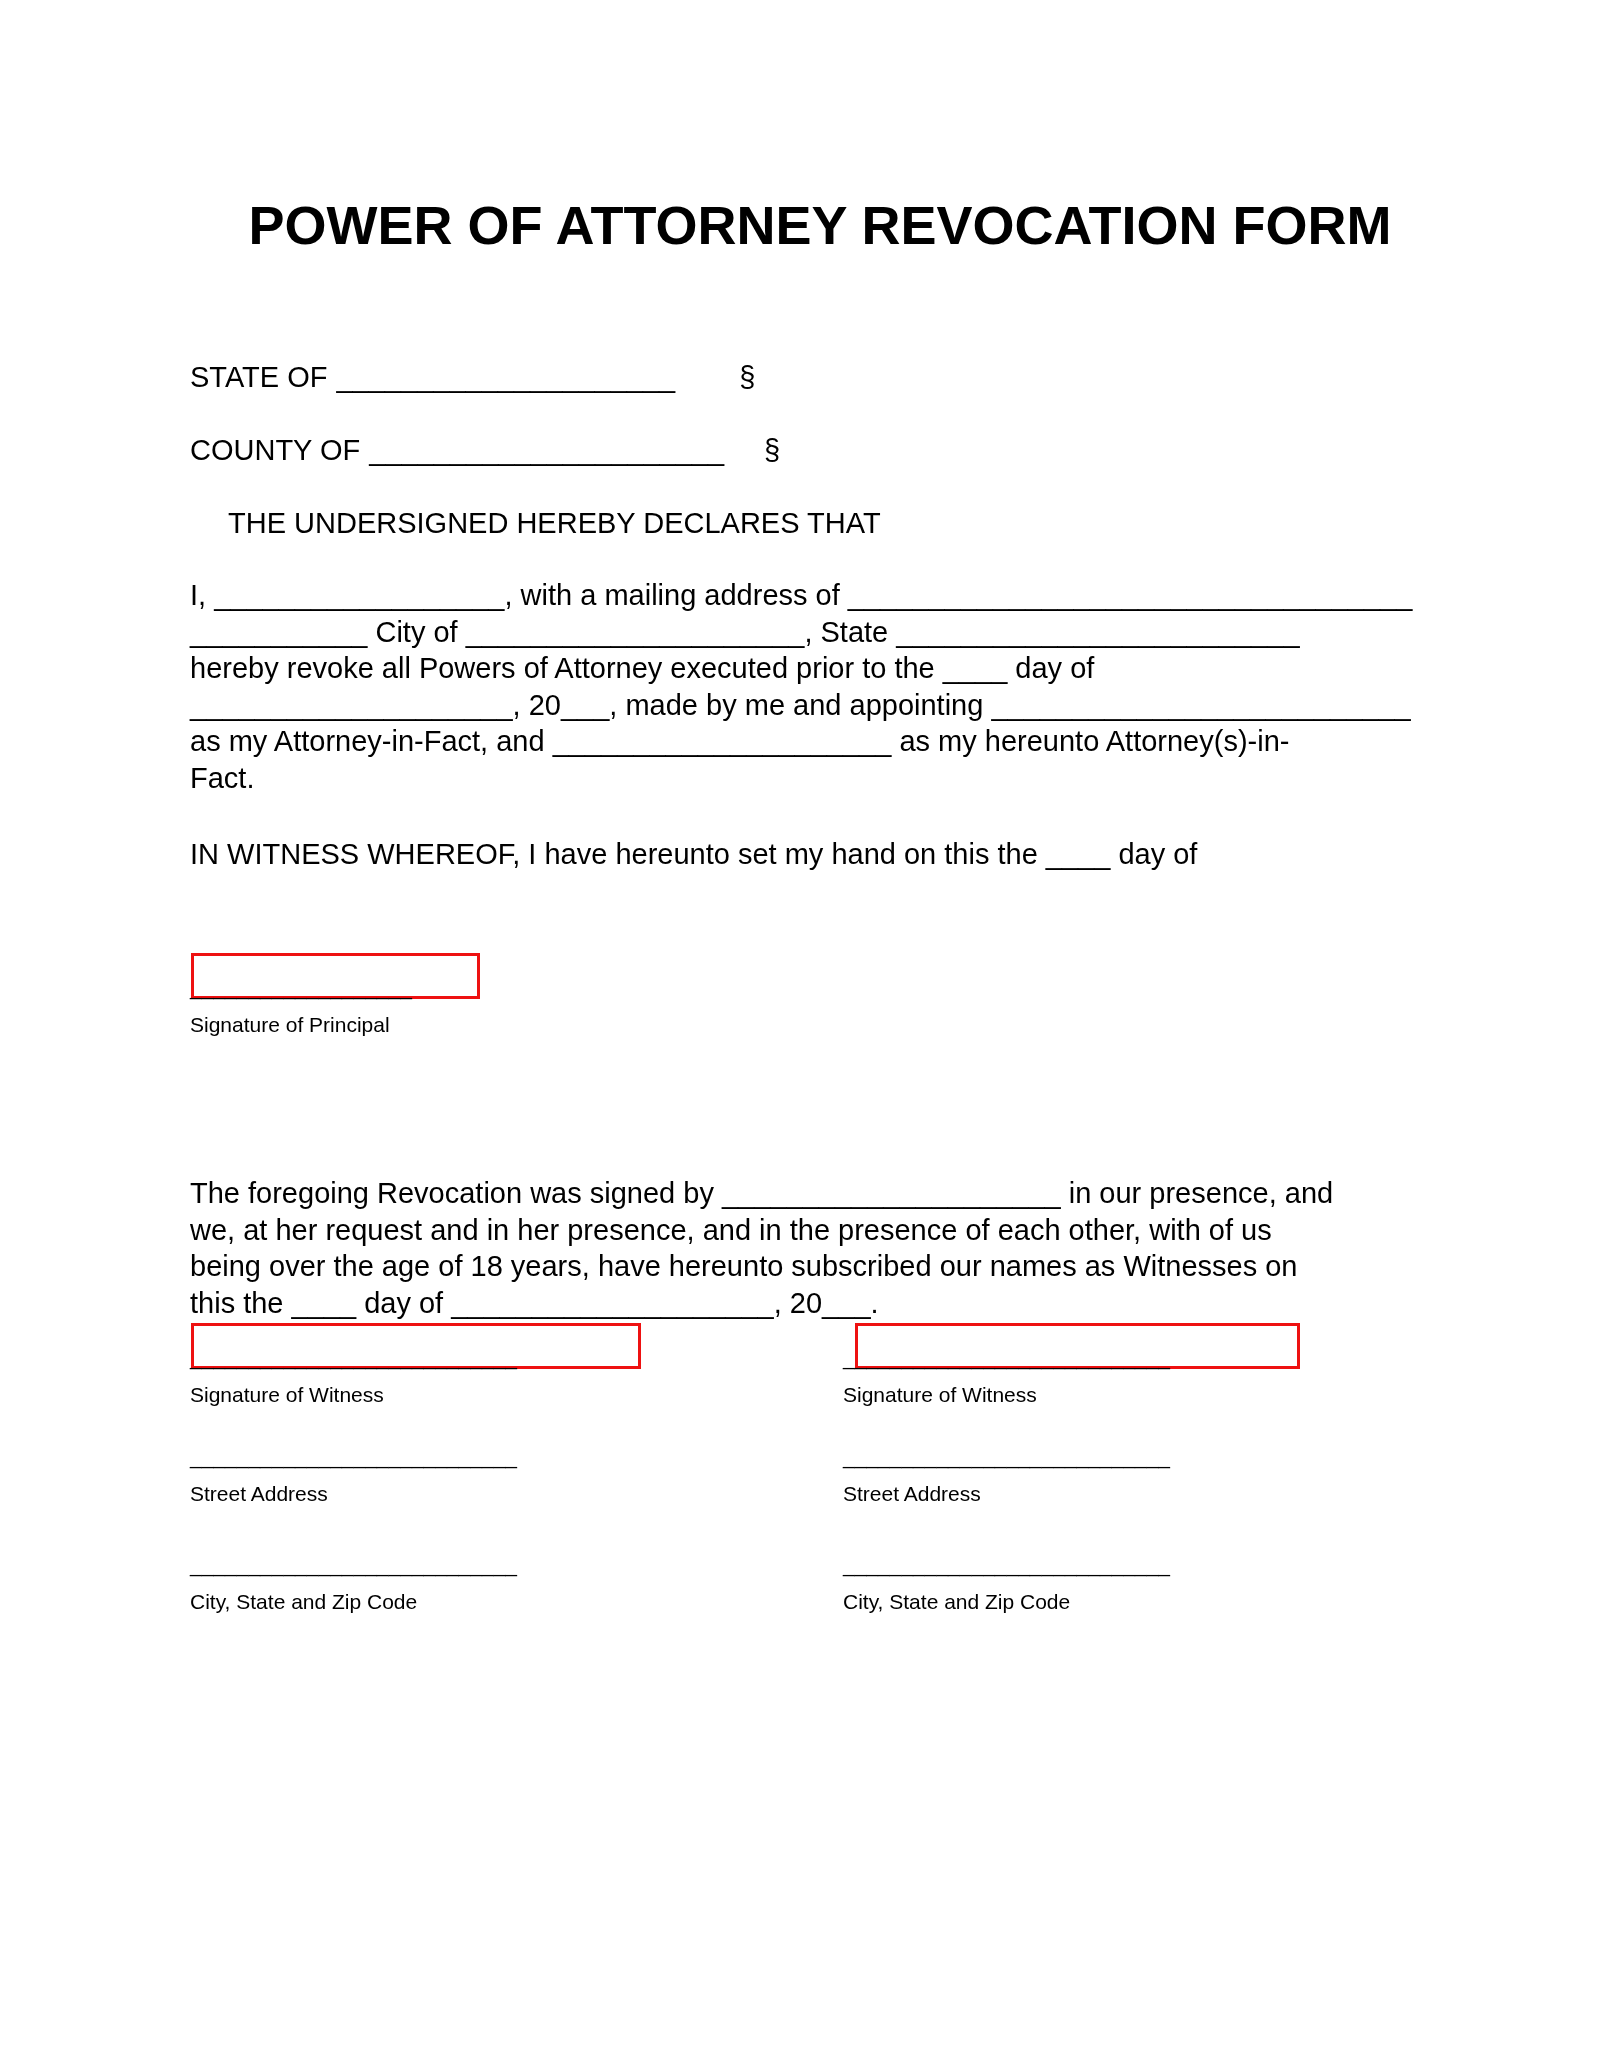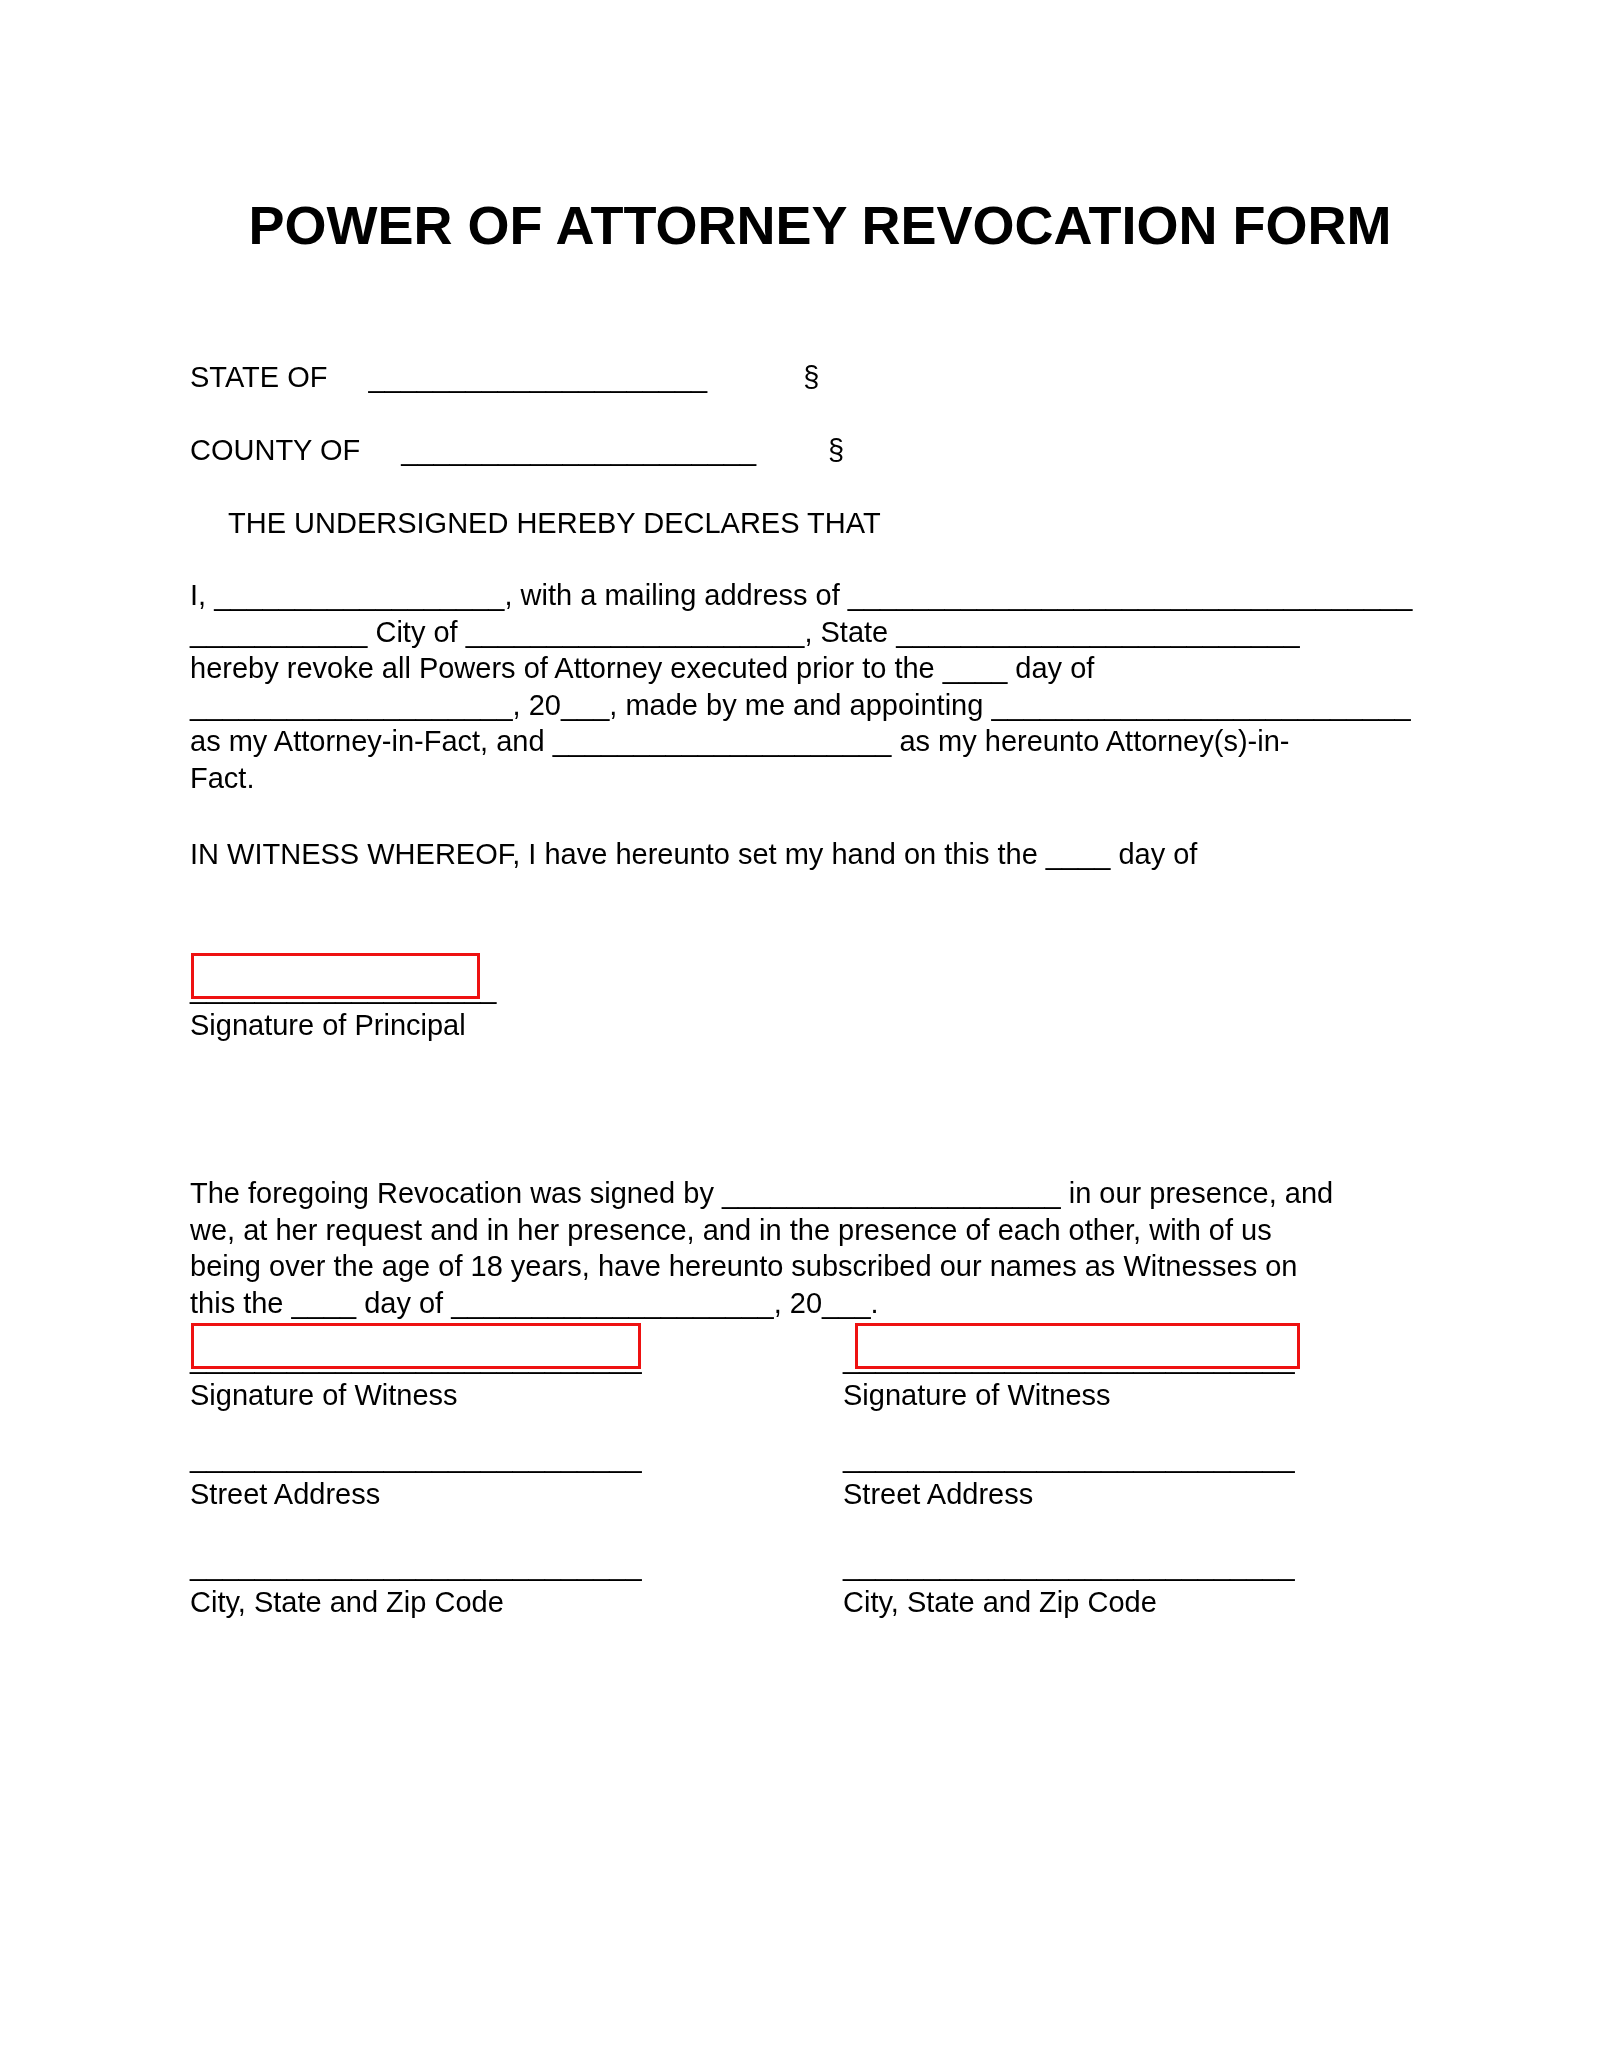--- a/index.html
+++ b/index.html
@@ -24,34 +24,34 @@
     line-height: 1.1;
     white-space: nowrap;
   }
   .text-row {
     position: absolute;
     left: 190px;
     font-size: 29px;
     line-height: 36.5px;
     white-space: nowrap;
   }
-  .jur-row { display: flex; align-items: baseline; gap: 32px; }
+  .jur-row { display: flex; align-items: baseline; }
   .jur-label { margin-right: 9px; }
   .sect-state { margin-left: 64px; }
   .sect-county { margin-left: 40px; }
   .para {
     position: absolute;
     left: 190px;
     font-size: 29px;
     line-height: 36.5px;
   }
   .para .line { white-space: nowrap; }
   .sig-block {
     position: absolute;
-    font-size: 29px;
+    font-size: 21px;
     line-height: 36.5px;
     white-space: nowrap;
   }
   .field-highlight {
     position: absolute;
     border: 3px solid #ee1111;
     background: transparent;
     box-sizing: border-box;
   }
   .hl-principal { left: 191px; top: 953px; width: 289px; height: 46px; }

